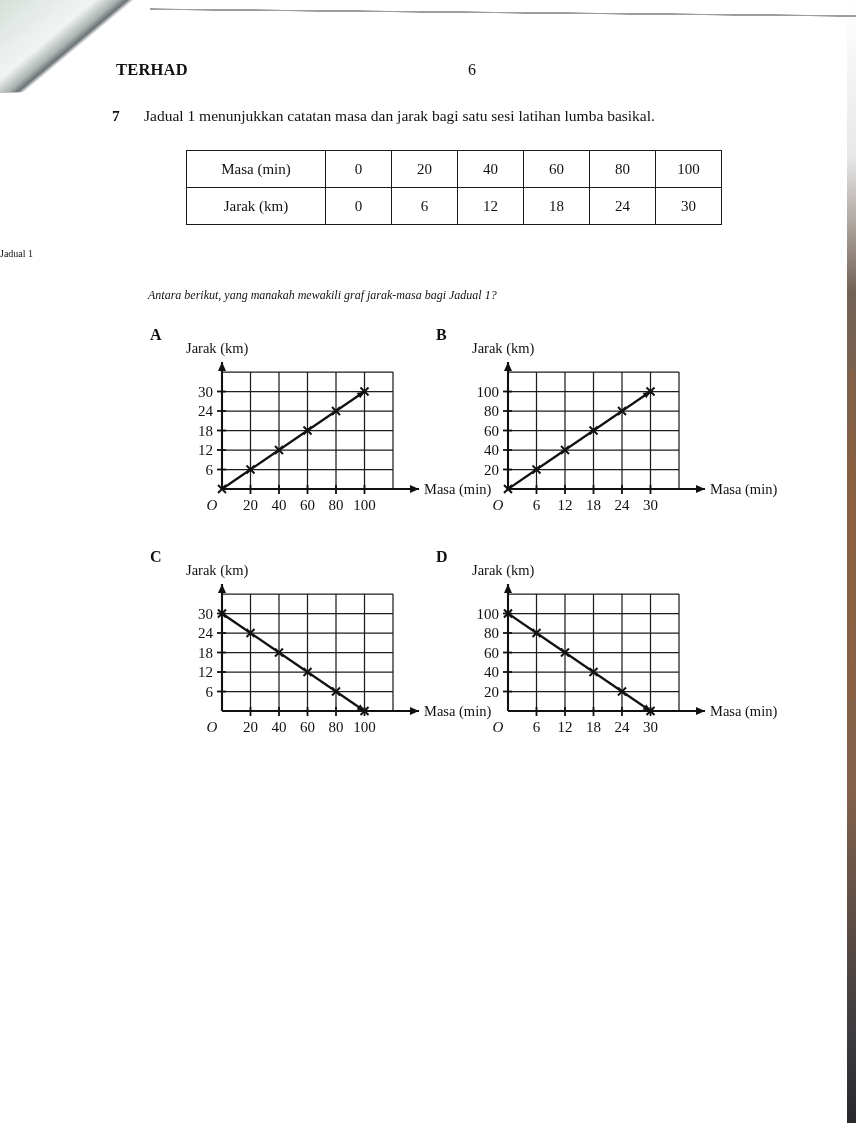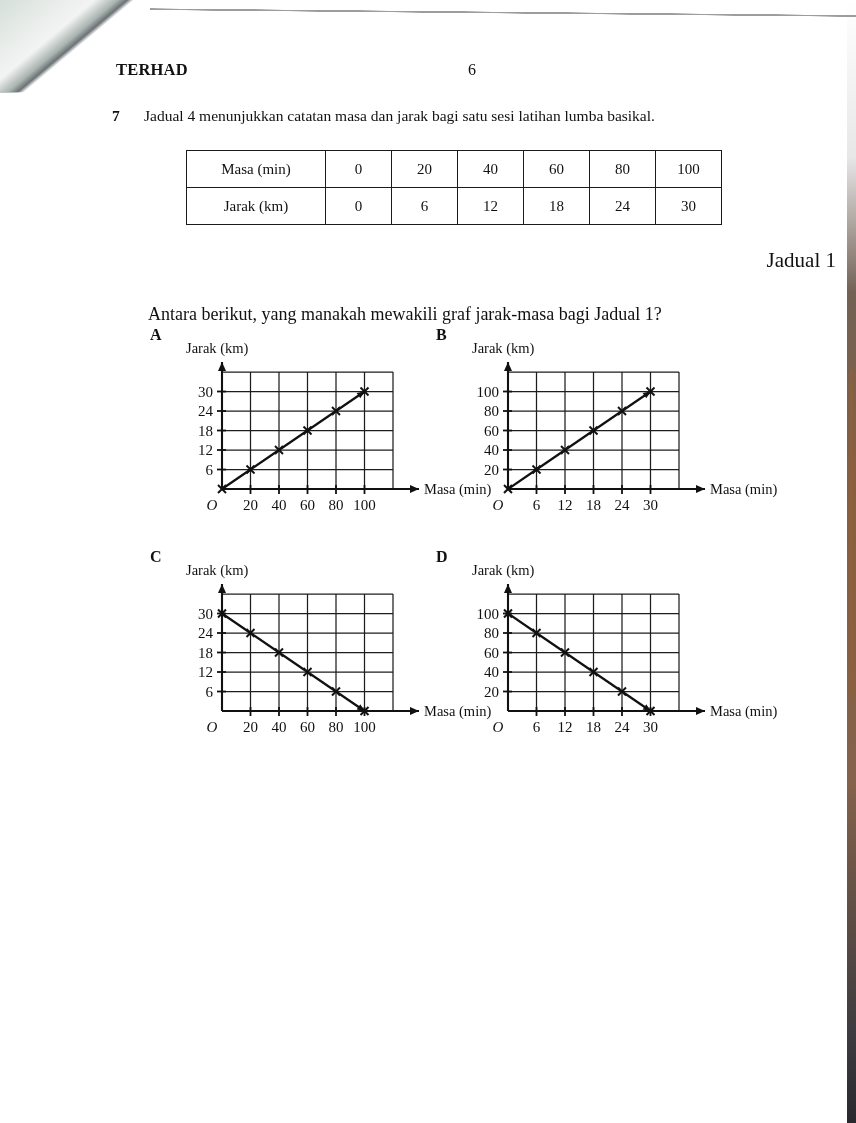--- a/index.html
+++ b/index.html
@@ -75,26 +75,27 @@
     height: 37px;
     font-size: 15px;
     text-align: center;
     padding: 0 6px;
   }
   table.jadual td.rowhead { width: 139px; text-align: center; padding: 0 10px; }
   table.jadual td.cell { width: 66px; }
 
   #table-caption {
     position: absolute; left: 0; top: 248px; width: 856px;
-    text-align: right; font-size: 21px; padding-right: 20px;
+    text-align: left; font-size: 10px; padding-right: 20px;
   }
 
   #lead-in {
-    position: absolute; left: 148px; top: 304px; width: 640px;
-    font-size: 18px;
+    position: absolute; left: 148px; top: 288px; width: 640px;
+    font-size: 12px;
+    font-style: italic;
   }
 
   
   #options { position: absolute; left: 0; top: 326px; width: 856px; }
   .opt-row { position: relative; height: 222px; }
   .option { position: absolute; width: 340px; }
   .option.col-left  { left: 150px; }
   .option.col-right { left: 436px; }
 
   .opt-letter {
@@ -135,21 +136,21 @@
   <div id="scan-right-edge"></div>
   <div id="scan-right-edge2"></div>
 
   <div id="doc-header">
     <div class="hleft">TERHAD</div>
     <div class="hmid">6</div>
   </div>
 
   <div id="question-block">
     <div id="question-number">7</div>
-    <div id="question-text">Jadual 4 menunjukkan catatan masa dan jarak bagi satu sesi latihan lumba basikal.</div>
+    <div id="question-text">Jadual 1 menunjukkan catatan masa dan jarak bagi satu sesi latihan lumba basikal.</div>
   </div>
 
   <div id="data-table-wrap">
     <table class="jadual">
       <tbody>
         <tr>
           <td class="rowhead">Masa (min)</td>
           <td class="cell">0</td>
           <td class="cell">20</td>
           <td class="cell">40</td>

